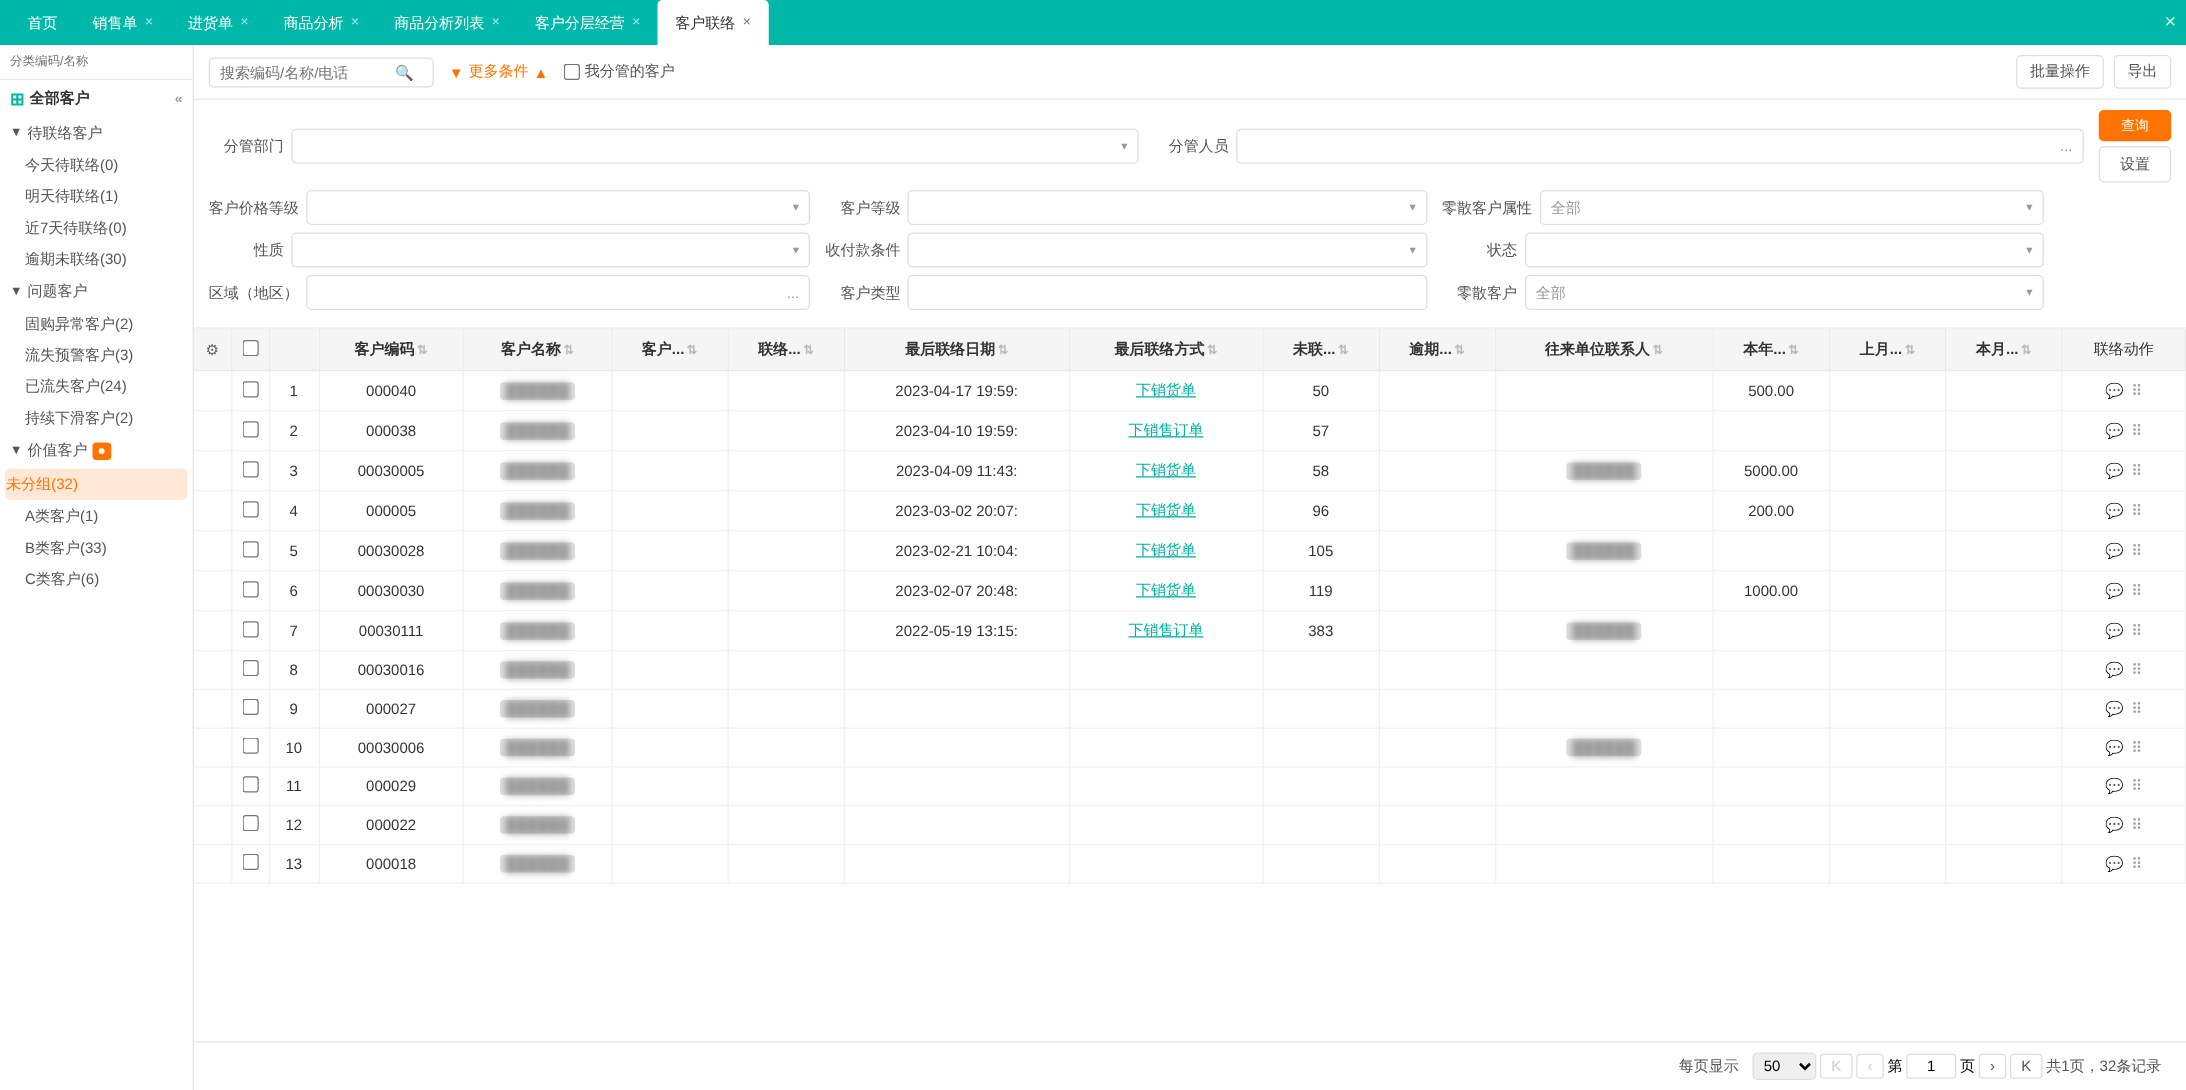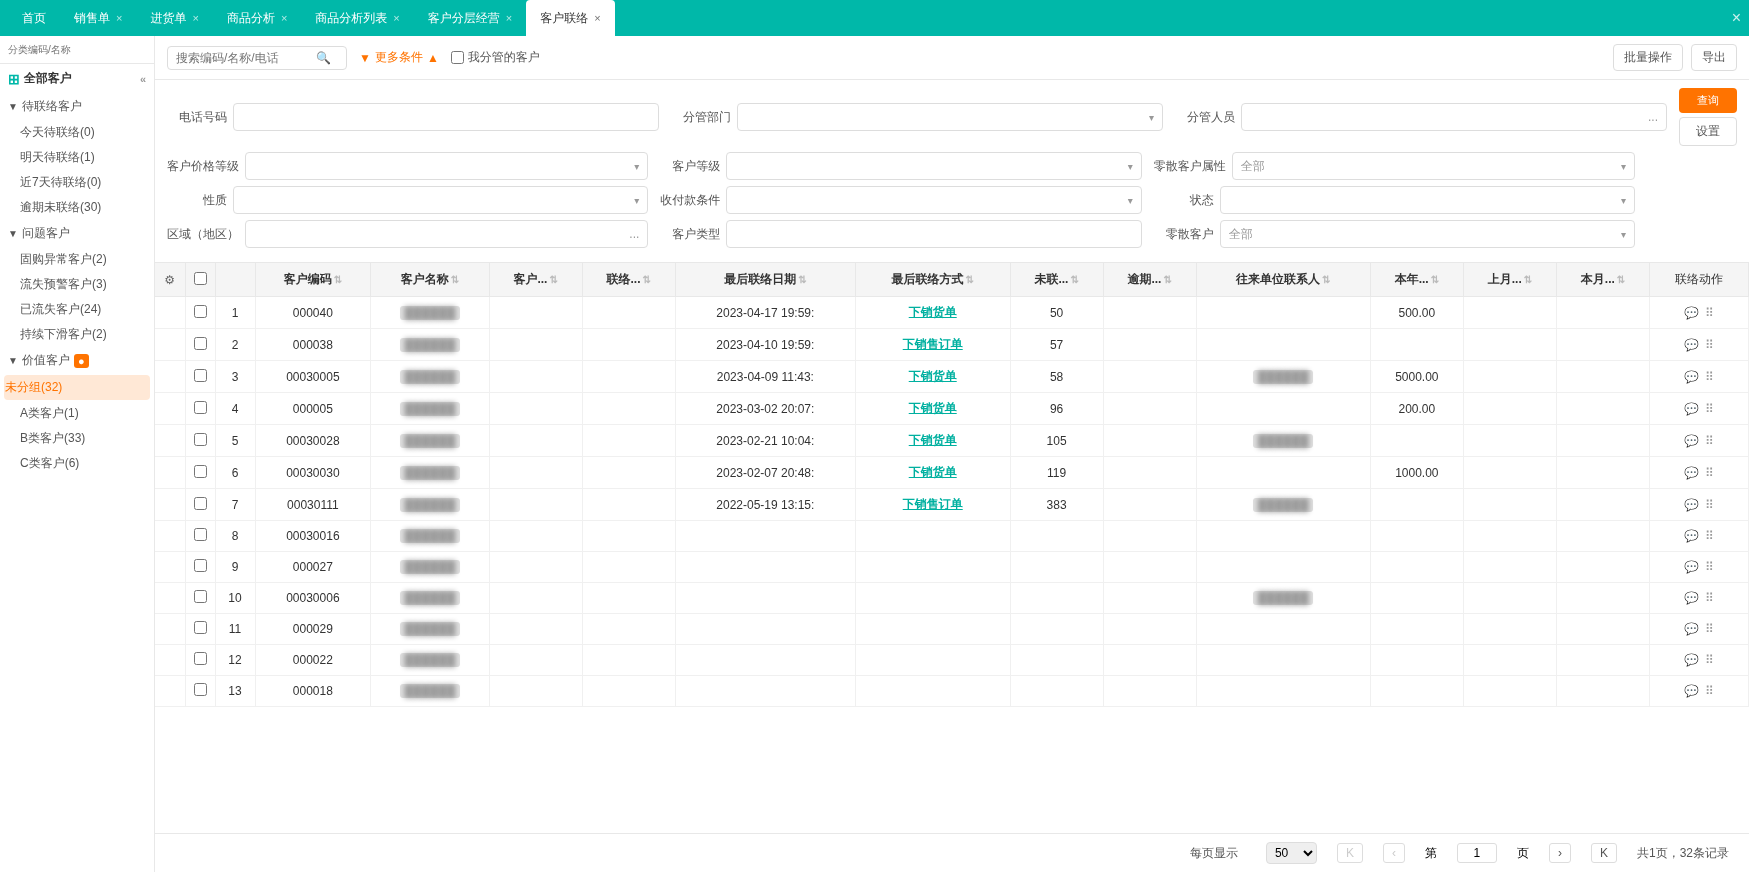--- a/index.html
+++ b/index.html
@@ -270,21 +270,21 @@
     td {
       border-bottom: 1px solid #f0f0f0;
       border-right: 1px solid #f0f0f0;
       padding: 7px 6px;
       text-align: center;
       color: #333;
       white-space: nowrap;
     }
     .col-no { width: 40px; }
     .col-check { width: 30px; }
-    .link-text { color: #00b0a0; cursor: pointer; text-decoration: underline; font-weight: bold; }
+    .link-text { color: #00b0a0; cursor: pointer; text-decoration: underline; }
     .blurred {
       color: transparent;
       text-shadow: 0 0 5px rgba(0,0,0,0.3);
       background: #e0e0e0;
       border-radius: 3px;
       display: inline-block;
       min-width: 60px;
       height: 14px;
     }
     .action-icons {
@@ -296,21 +296,21 @@
     }
     .action-icons span { cursor: pointer; }
 
     
     .pagination {
       background: white;
       border-top: 1px solid #e8e8e8;
       padding: 8px 12px;
       display: flex;
       align-items: center;
-      gap: 20px;
+      gap: 3px;
       justify-content: flex-end;
     }
     .pagination-info { color: #555; margin-right: 8px; }
     .page-size-select {
       border: 1px solid #ddd;
       border-radius: 4px;
       padding: 2px 4px;
       font-size: 12px;
     }
     .page-btn {
@@ -470,24 +470,20 @@
       <div class="filter-bar-right">
         <button class="btn-outline">批量操作</button>
         <button class="btn-outline">导出</button>
       </div>
     </div>
 
     <div class="advanced-filters">
 
       <div class="filter-row">
         <div class="filter-cell">
-          <span class="filter-label">电话号码</span>
-          <div class="filter-input"></div>
-        </div>
-        <div class="filter-cell">
           <span class="filter-label">分管部门</span>
           <div class="filter-input">
             <span></span>
               <span class="arrow-down">▾</span>
           </div>
         </div>
         <div class="filter-cell">
           <span class="filter-label">分管人员</span>
           <div class="filter-input">
             <span></span>

